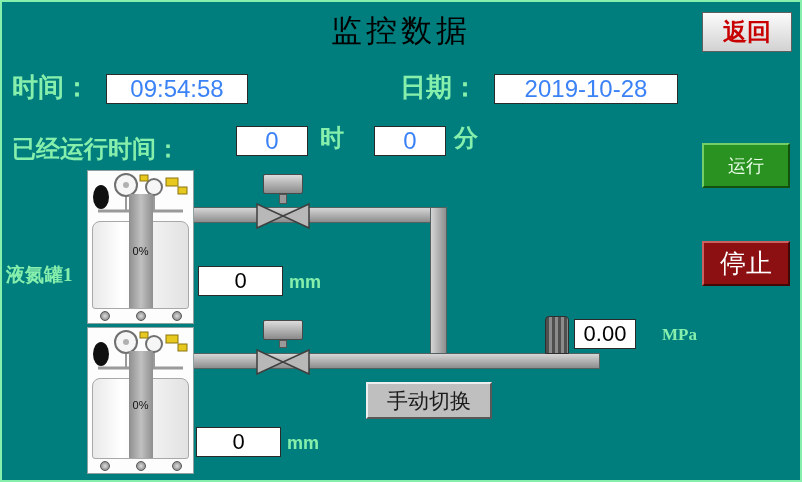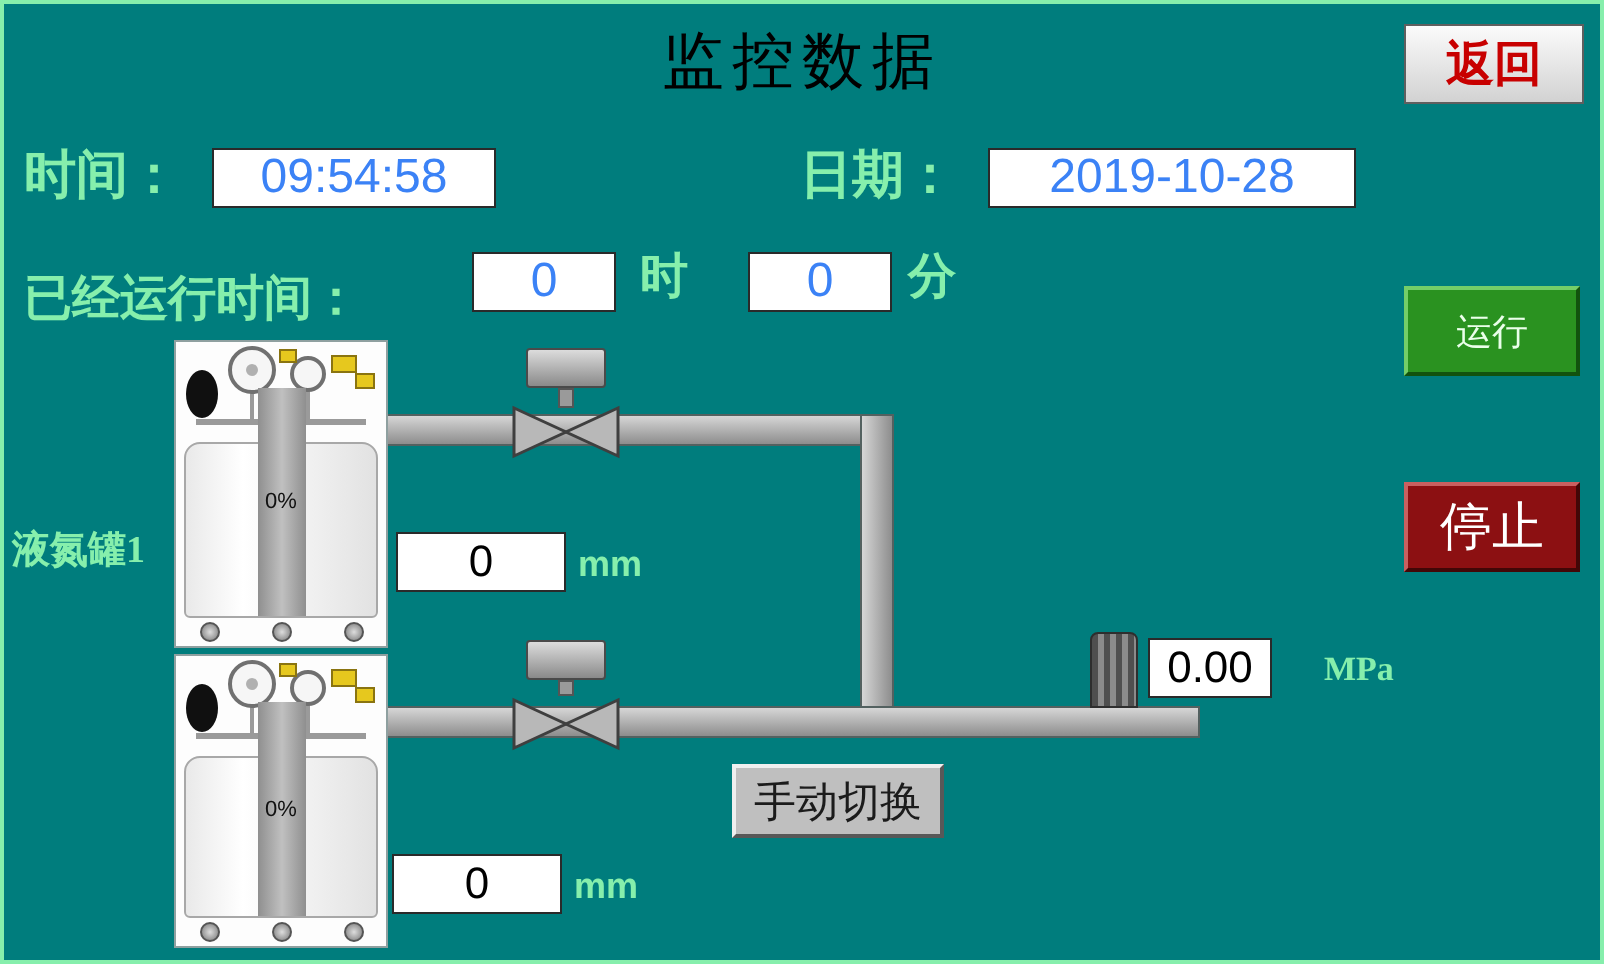--- a/index.html
+++ b/index.html
@@ -169,15 +169,15 @@
       <div class="wheel" style="left:84px;top:1px;"></div>
     </div>
   </div>
   <div class="box" style="left:194px;top:425px;width:85px;height:30px;z-index:4;font-size:22px;">0</div>
   <div class="label" style="left:285px;top:431px;font-size:18px;">mm</div>
 
   <div class="sensor" style="left:543px;top:314px;"></div>
   <div class="box" style="left:572px;top:317px;width:62px;height:30px;z-index:4;font-size:22px;">0.00</div>
   <div class="label" style="left:660px;top:323px;font-size:17px;font-family:Liberation Serif, serif;">MPa</div>
 
-  <div class="btn btn-manual cjk" style="left:364px;top:380px;width:106px;height:37px;z-index:4;">手动切换</div>
+  <div class="btn btn-manual cjk" style="left:364px;top:380px;width:126px;height:37px;z-index:4;">手动切换</div>
 
 </div>
 
 </body></html>

